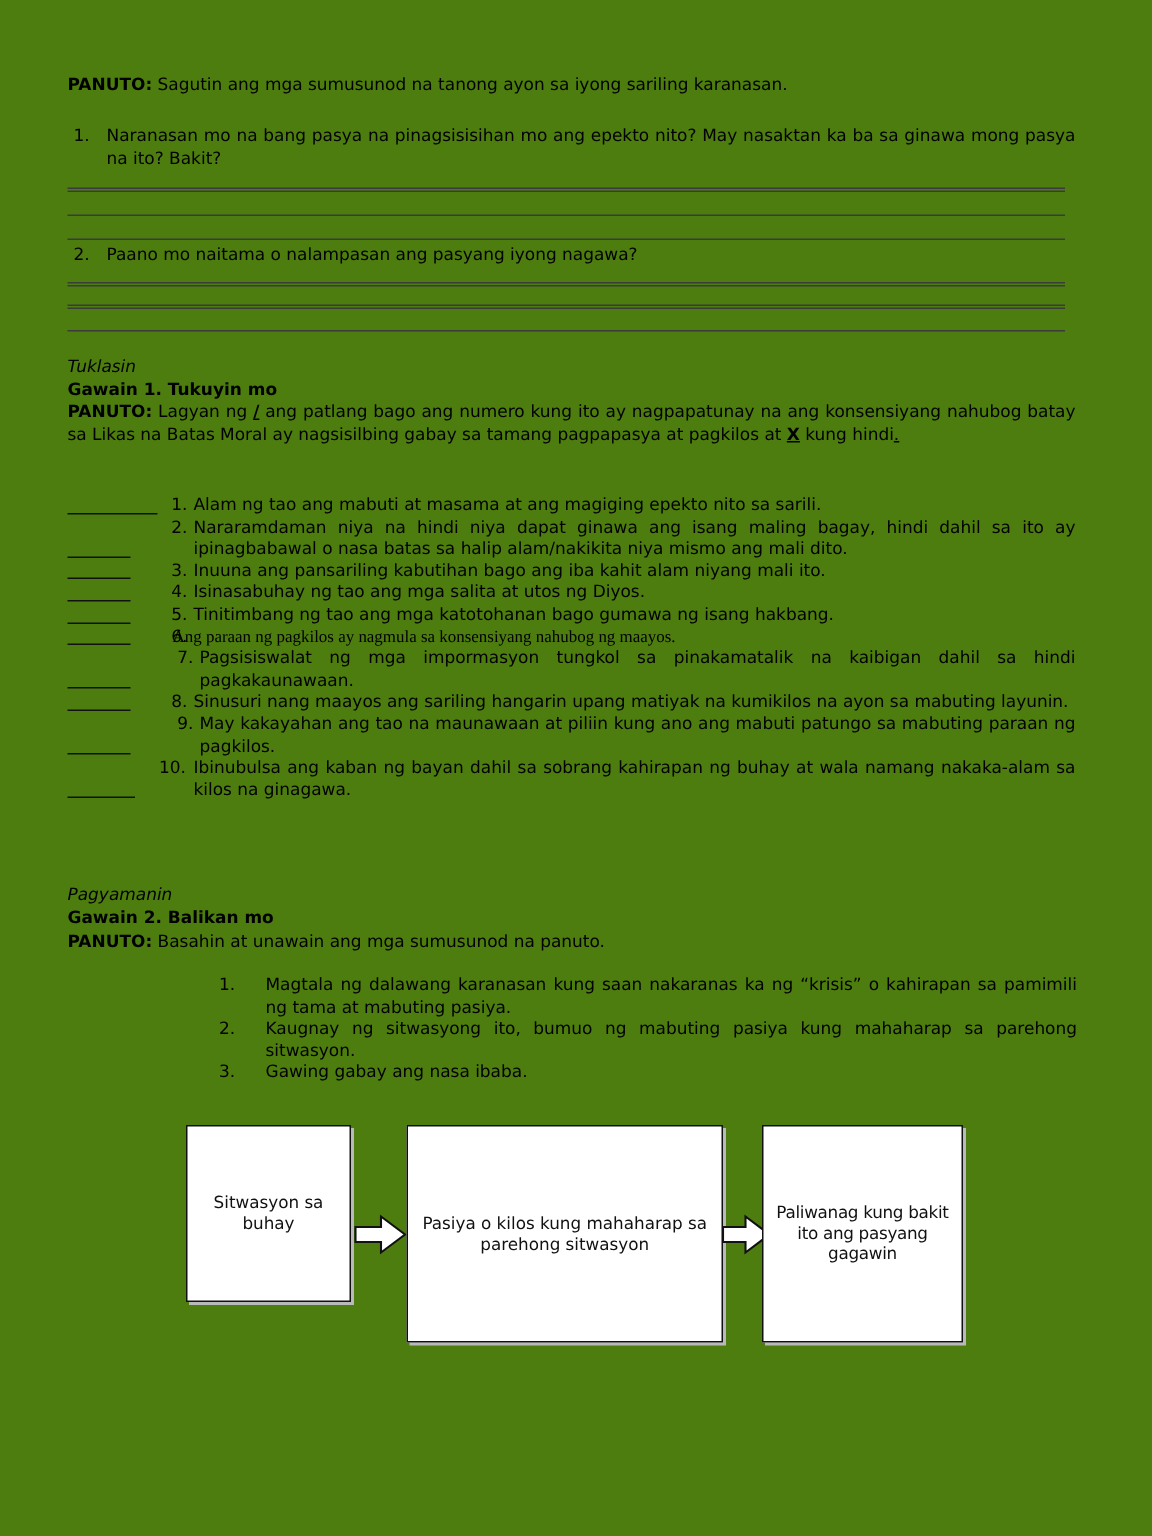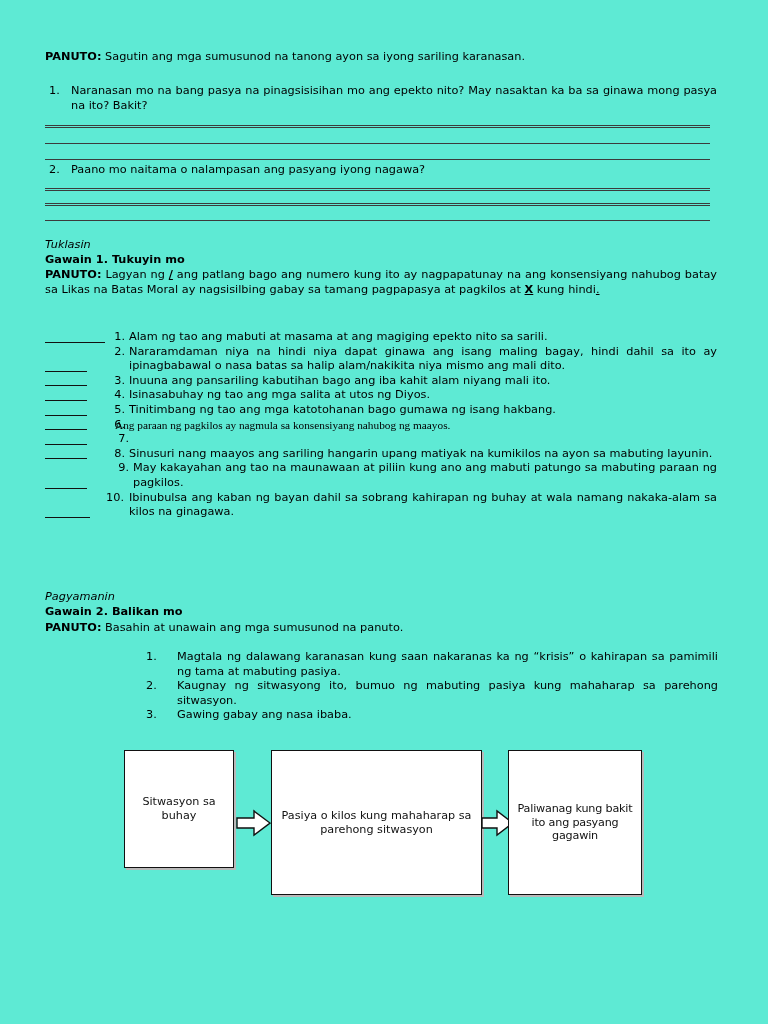--- a/index.html
+++ b/index.html
@@ -14,21 +14,21 @@
     font-family: "DejaVu Sans", sans-serif;
     color: #000000;
     overflow: hidden;
   }
 
   .page {
     position: absolute;
     left: 0; top: 0;
     width: 768px;
     height: 1024px;
-    background: #5eead4;
+    background: #4d7c0f;
   }
 
   
   .blk {
     position: absolute;
     font-size: 11.3px;
     line-height: 14.6px;
     color: #000;
   }
   .b  { font-weight: bold; }
@@ -192,20 +192,21 @@
 
     <div class="crow">
       <span class="blank" style="left:0px; width:42px;"></span>
       <span class="cnum" style="left:58px;">6.</span>
       <span class="ctxt nojust" style="font-family:Liberation Serif, serif;">Ang paraan ng pagkilos ay nagmula sa konsensiyang nahubog ng maayos.</span>
     </div>
 
     <div class="crow">
       <span class="blank" style="left:0px; width:42px;"></span>
       <span class="cnum" style="left:62px;">7.</span>
+      <span class="ctxt" style="margin-left:88px;">Pagsisiswalat ng mga impormasyon tungkol sa pinakamatalik na kaibigan dahil sa hindi pagkakaunawaan.</span>
     </div>
 
     <div class="crow">
       <span class="blank" style="left:0px; width:42px;"></span>
       <span class="cnum" style="left:58px;">8.</span>
       <span class="ctxt" style="margin-left:84px;">Sinusuri nang maayos ang sariling hangarin upang matiyak na kumikilos na ayon sa mabuting layunin.</span>
     </div>
 
     <div class="crow">
       <span class="blank" style="left:0px; width:42px;"></span>

